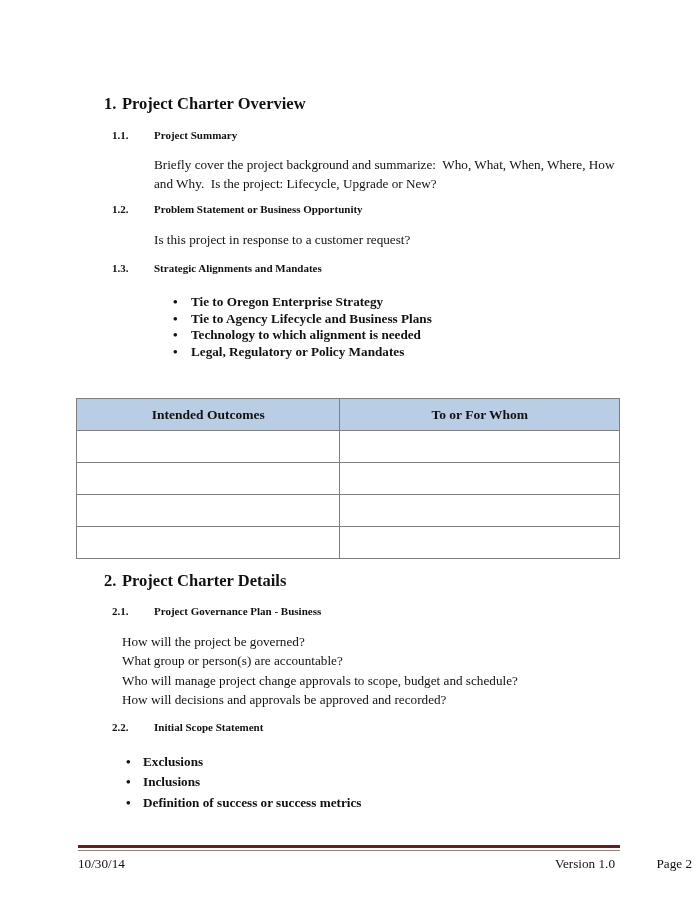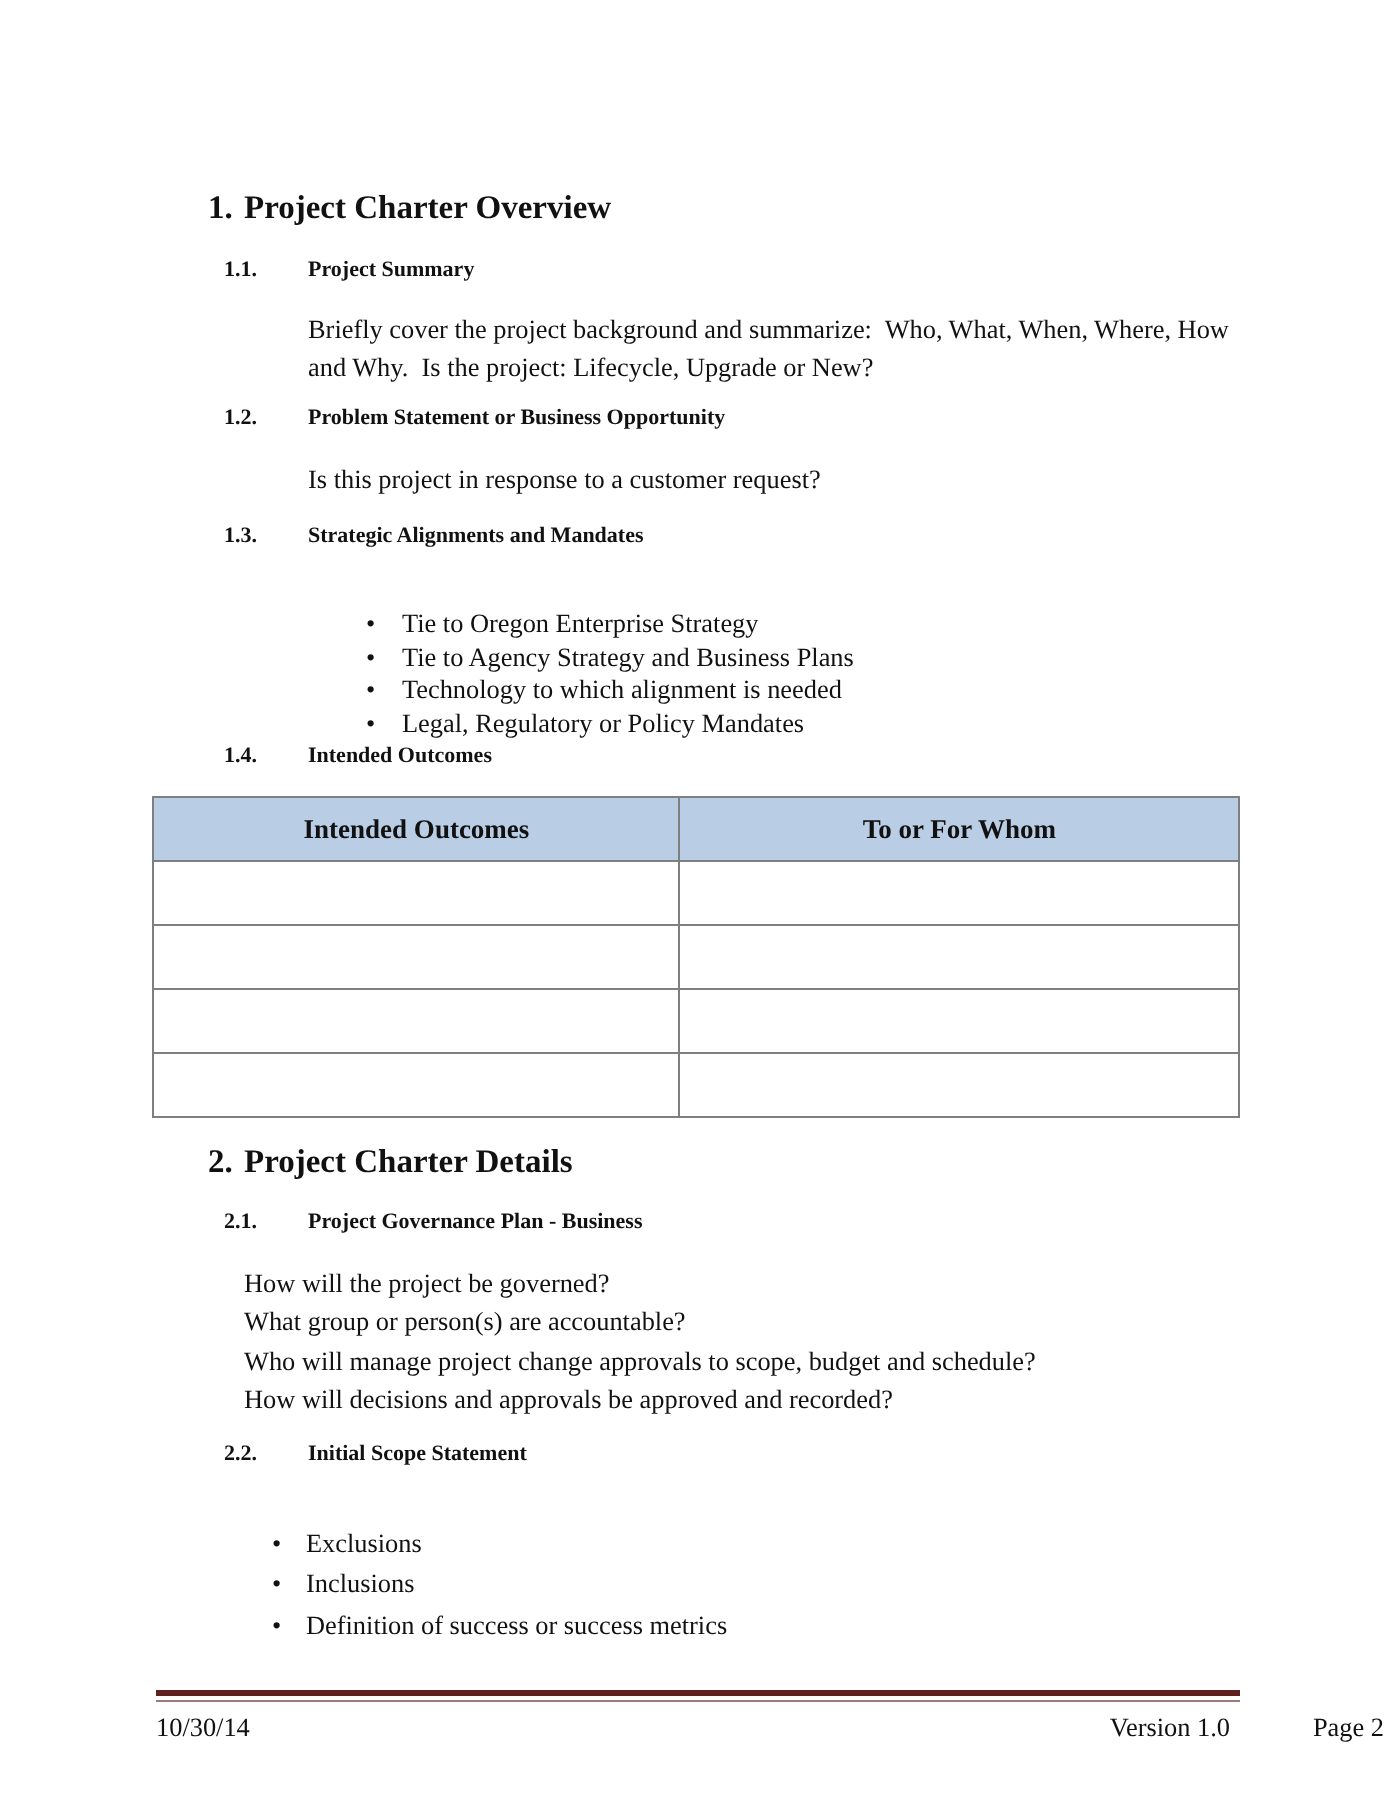--- a/index.html
+++ b/index.html
@@ -9,21 +9,21 @@
     color:#111;overflow:hidden;
   }
   .page{position:relative;width:696px;height:796px;background:#fff;}
   .abs{position:absolute;}
   .h1{font-size:16.5px;font-weight:bold;line-height:20px;white-space:nowrap;}
   .h1 .num{display:inline-block;width:18px;}
   .h2{font-size:11px;font-weight:bold;line-height:17px;white-space:nowrap;}
   .h2 .num{display:inline-block;width:42px;}
   .body-text{font-size:13.2px;line-height:19px;white-space:pre-wrap;}
   .gov-lines{font-size:13.2px;line-height:19.3px;}
-  .blist{list-style:none;margin:14px;padding:0;font-size:13.2px;}
+  .blist{list-style:none;margin:4px;padding:0;font-size:13.2px;font-weight:bold;}
   .blist li{position:relative;}
   .blist-13 li{line-height:16.6px;padding-left:18px;}
   .blist-22 li{line-height:20.3px;padding-left:17px;}
   .blist li::before{content:"\2022";position:absolute;left:0;top:0;}
   table.outcomes{
     border-collapse:collapse;width:544px;table-layout:fixed;
     border:1px solid #595959;
   }
   table.outcomes td,table.outcomes th{
     border:1px solid #7f7f7f;padding:0 4px;
@@ -60,28 +60,25 @@
   <div class="abs h2" style="top:201px;left:112px;">
     <span class="num">1.2.</span><span>Problem Statement or Business Opportunity</span>
   </div>
   <div class="abs body-text" style="top:230px;left:154px;width:468px;">Is this project in response to a customer request?</div>
 
   <div class="abs h2" style="top:260px;left:112px;">
     <span class="num">1.3.</span><span>Strategic Alignments and Mandates</span>
   </div>
   <ul class="abs blist blist-13" style="top:290px;left:169px;width:430px;">
     <li>Tie to Oregon Enterprise Strategy</li>
-    <li>Tie to Agency Strategy and Business Plans</li>
+    <li>Tie to Agency Lifecycle and Business Plans</li>
     <li>Technology to which alignment is needed</li>
     <li>Legal, Regulatory or Policy Mandates</li>
   </ul>
 
-  <div class="abs h2" style="top:370px;left:112px;">
-    <span class="num">1.4.</span><span>Intended Outcomes</span>
-  </div>
 
   <table class="abs outcomes" style="top:398px;left:76px;">
     <colgroup>
         <col class="col-outcomes">
         <col class="col-whom">
       </colgroup>
     <tbody>
         <tr>
       <th>Intended Outcomes</th>
       <th>To or For Whom</th>

